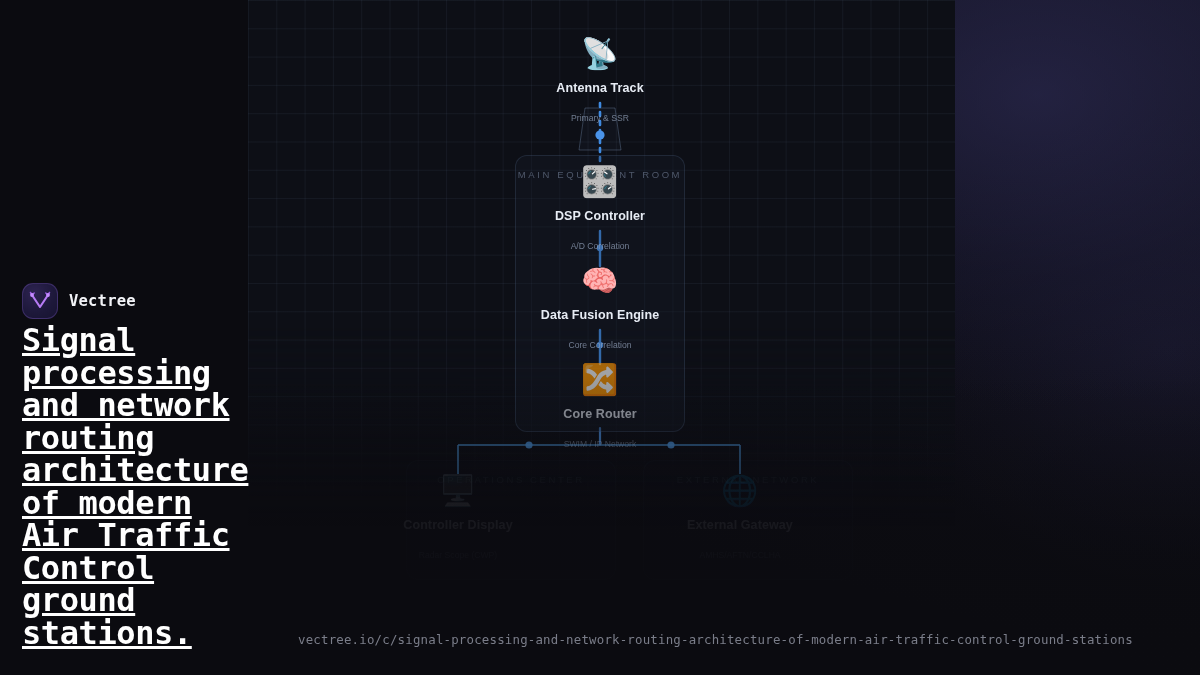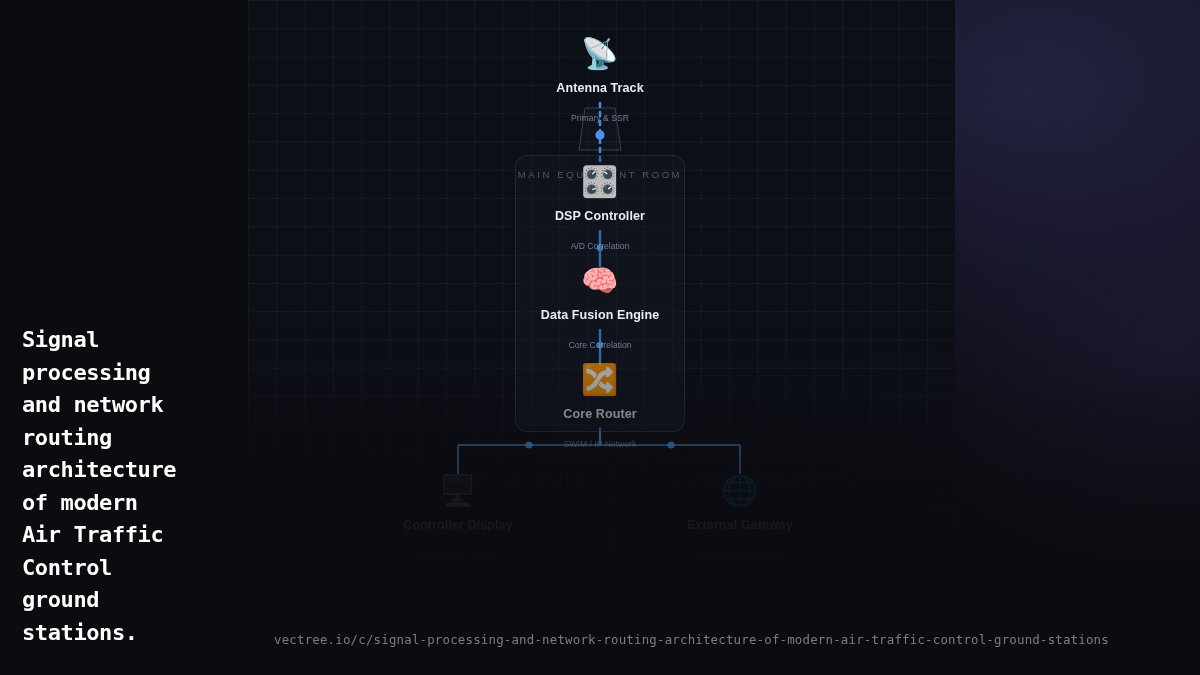--- a/index.html
+++ b/index.html
@@ -134,31 +134,32 @@
     font-weight:700;
     color:#f2f3f7;
     letter-spacing:0.2px;
   }
 
   .headline {
     position:absolute;
     left:22px; top:324px;
     width:300px;
     font-family:"DejaVu Sans Mono", monospace;
-    font-size:22px;
+    font-size:32px;
     line-height:32.5px;
     font-weight:700;
     color:#ffffff;
     letter-spacing:-0.4px;
     white-space:pre-wrap;
+    text-decoration:underline;
   }
 
   .url-bar {
     position:absolute;
-    left:274px; bottom:28px;
+    left:298px; bottom:28px;
     font-family:"DejaVu Sans Mono", monospace;
     font-size:12.4px;
     letter-spacing:0.2px;
     color:rgba(150,154,168,0.80);
     white-space:nowrap;
   }
 </style>
 </head>
 <body>
 
@@ -240,20 +241,32 @@
         <div class="node-icon">🌐</div>
         <div class="node-title">External Gateway</div>
         <div class="node-sub">AMHS/AFTN/CCLHA</div>
       </div>
 
     </div>
   </div>
 
   <div class="ambient-bottom"></div>
 
+  <div class="brand">
+    <div class="brand-mark">
+      <svg width="22" height="20" viewBox="0 0 22 20">
+        <path d="M3 4 L11 16 L19 4" fill="none" stroke="#b77bf5" stroke-width="2.1" stroke-linecap="round" stroke-linejoin="round"></path>
+        <path d="M3 4 L1.5 1.5 M3 4 L5.2 2" fill="none" stroke="#9a5ae0" stroke-width="1.5" stroke-linecap="round"></path>
+        <path d="M19 4 L20.5 1.5 M19 4 L16.8 2" fill="none" stroke="#9a5ae0" stroke-width="1.5" stroke-linecap="round"></path>
+        <circle cx="3" cy="4" r="1.9" fill="#c58cff"></circle>
+        <circle cx="19" cy="4" r="1.9" fill="#c58cff"></circle>
+      </svg>
+    </div>
+    <div class="brand-name">Vectree</div>
+  </div>
 
   <div class="headline">Signal
 processing
 and network
 routing
 architecture
 of modern
 Air Traffic
 Control
 ground

